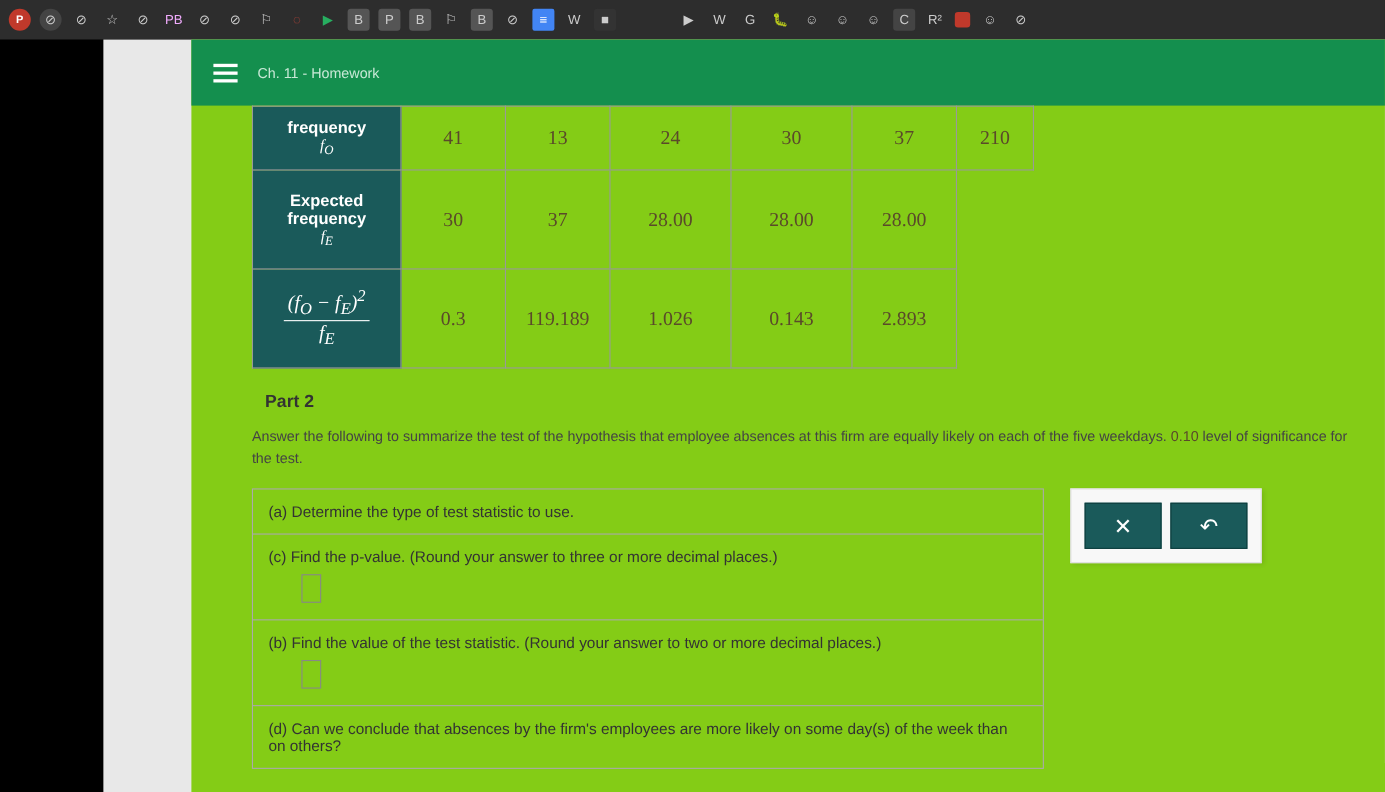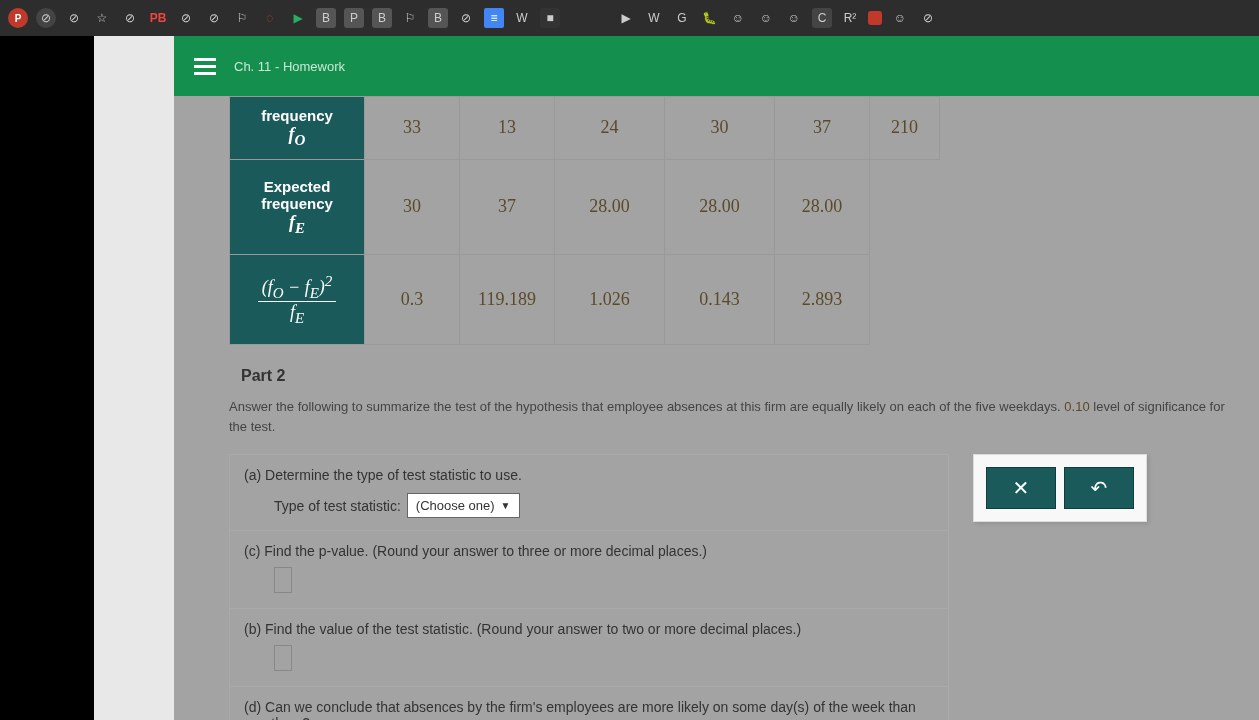--- a/index.html
+++ b/index.html
@@ -36,21 +36,21 @@
     }
     .page-wrapper {
       margin-left: 94px;
       height: calc(100% - 36px);
       background: #e8e8e8;
       position: relative;
     }
     .content-inner {
       margin-left: 80px;
       height: 100%;
-      background: #a3a3a3;
+      background: #84cc16;
     }
     .header {
       background: #148f4e;
       color: #fff;
       padding: 12px 20px;
       display: flex;
       align-items: center;
       gap: 18px;
       height: 60px;
     }
@@ -88,22 +88,22 @@
       color: #fff;
       width: 135px;
       padding: 10px 8px;
       font-family: Arial, sans-serif;
       font-size: 15px;
       font-weight: bold;
     }
     .row-header .italic {
       font-family: 'Times New Roman', serif;
       font-style: italic;
-      font-weight: bold;
-      font-size: 18px;
+      font-weight: normal;
+      font-size: 14px;
     }
     .data-cell {
       width: 95px;
       height: 58px;
       color: #5a4a2a;
     }
     .data-cell.wide { width: 110px; }
     .data-cell.tall { height: 90px; }
     .data-cell.last { width: 70px; border-right: 1px solid #999;}
     .formula-cell {
@@ -197,21 +197,21 @@
   </style>
 </head>
 <body>
 
 <div class="browser-bar">
   <span class="tab-icon" style="background:#c0392b;border-radius:50%;color:#fff;font-weight:bold;font-size:10px;">P</span>
   <span class="tab-icon" style="background:#444;border-radius:50%;">⊘</span>
   <span class="tab-icon">⊘</span>
   <span class="tab-icon">☆</span>
   <span class="tab-icon">⊘</span>
-  <span class="tab-icon" style="color:#ef4444;font-weight:bold;">PB</span>
+  <span class="tab-icon" style="color:#f0abfc;font-weight:normal;">PB</span>
   <span class="tab-icon">⊘</span>
   <span class="tab-icon">⊘</span>
   <span class="tab-icon">⚐</span>
   <span class="tab-icon" style="color:#e74c3c;">◌</span>
   <span class="tab-icon" style="color:#27ae60;">▶</span>
   <span class="tab-icon" style="background:#555;border-radius:3px;">B</span>
   <span class="tab-icon" style="background:#555;border-radius:3px;">P</span>
   <span class="tab-icon" style="background:#555;border-radius:3px;">B</span>
   <span class="tab-icon">⚐</span>
   <span class="tab-icon" style="background:#555;border-radius:3px;">B</span>
@@ -252,21 +252,21 @@
 
     <div class="main-content">
 
       <table>
         <tbody>
             <tr>
           <td class="row-header">
             <div>frequency</div>
             <div class="italic"><span>f</span><sub>O</sub></div>
           </td>
-          <td class="data-cell">33</td>
+          <td class="data-cell">41</td>
           <td class="data-cell">13</td>
           <td class="data-cell wide">24</td>
           <td class="data-cell wide">30</td>
           <td class="data-cell">37</td>
           <td class="data-cell last">210</td>
         </tr>
         <tr>
           <td class="row-header" style="padding:18px 8px;">
             <div>Expected</div>
             <div>frequency</div>
@@ -300,24 +300,20 @@
       <div class="instructions">
         <span>Answer the following to summarize the test of the hypothesis that employee absences at this firm are equally likely on each of the five weekdays.</span>
         <span class="sig-level">0.10</span><span> level of significance for the test.</span>
       </div>
 
       <div class="questions-wrap">
         <div class="question-box">
           <div class="question-row">
             <span class="q-label">(a)</span>
             <span class="q-text">Determine the type of test statistic to use.</span>
-            <div class="sub-line">
-              <span>Type of test statistic:</span>
-              <span class="select-box">(Choose one)</span>
-            </div>
           </div>
           <div class="question-row">
             <span class="q-label">(c)</span>
             <span class="q-text">Find the p-value. (Round your answer to three or more decimal places.)</span>
             <div><span class="input-placeholder"></span></div>
           </div>
           <div class="question-row">
             <span class="q-label">(b)</span>
             <span class="q-text">Find the value of the test statistic. (Round your answer to two or more decimal places.)</span>
             <div><span class="input-placeholder"></span></div>

